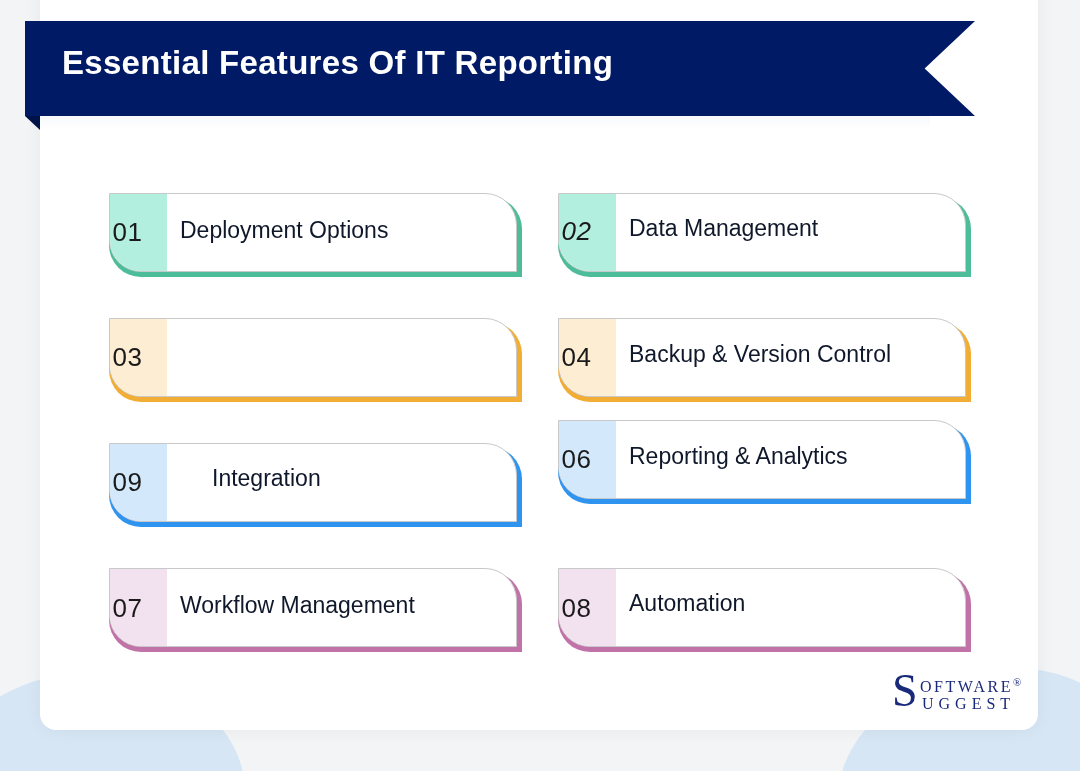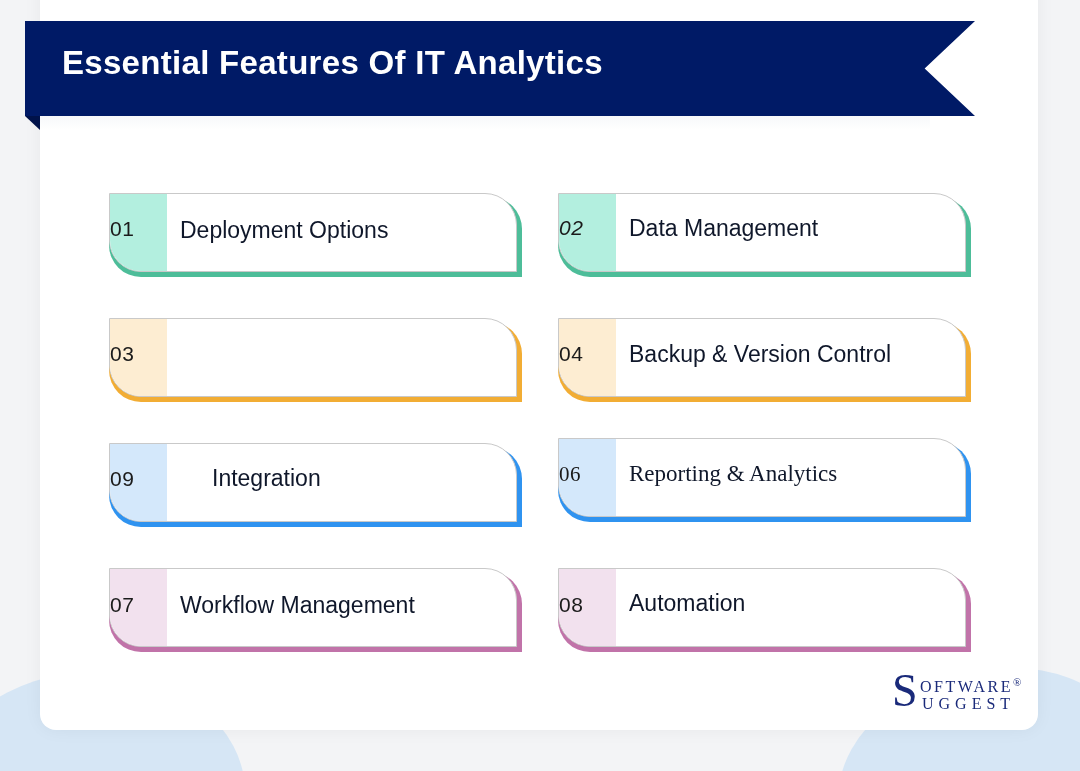--- a/index.html
+++ b/index.html
@@ -69,22 +69,22 @@
     border: 1px solid #c9c9c9;
     border-radius: 0 32px 0 32px;
     overflow: hidden;
   }
   .feature .num-box {
     position: absolute; left: 0; top: 0;
     width: 57px; height: 100%;
   }
   .feature .num {
     position: absolute; left: 0; top: 23px;
-    width: 35px; 
-    font-size: 21px; color: #1a1a1a;
+    width: 35px; text-align: center;
+    font-size: 26px; color: #1a1a1a;
     letter-spacing: 0.5px;
   }
   .feature .label {
     position: absolute; left: 70px; top: 23px;
     font-size: 23px; color: #0f172a;
     white-space: nowrap;
   }
   .logo {
     position: absolute; left: 892px; top: 674px;
     color: #1a2a7a;
@@ -111,21 +111,21 @@
 <body>
 
 <div class="blob-left"></div>
 <div class="blob-right"></div>
 
 <div class="sheet"></div>
 
 <div class="banner-shadow"></div>
 <div class="banner" style="background: rgb(0, 26, 102);"></div>
 <div class="banner-fold"></div>
-<div class="banner-title">Essential Features Of IT Analytics</div>
+<div class="banner-title">Essential Features Of IT Reporting</div>
 
 <div class="feature" style="left:109px; top:193px;">
   <div class="accent" style="background: rgb(77, 189, 153);"></div>
   <div class="card">
     <div class="num-box" style="background: rgb(179, 239, 223);"></div>
     <div class="num">01</div>
     <div class="label">Deployment Options</div>
   </div>
 </div>
 
@@ -157,21 +157,21 @@
 
 <div class="feature" style="left:109px; top:443px;">
   <div class="accent" style="background: rgb(47, 147, 240);"></div>
   <div class="card">
     <div class="num-box" style="background: rgb(212, 232, 251);"></div>
     <div class="num">09</div>
     <div class="label" style="top:21px;margin-left:32px;">Integration</div>
   </div>
 </div>
 
-<div class="feature" style="left:558px; top:438px;font-family:Liberation Serif, serif;">
+<div class="feature" style="left:558px; top:420px;">
   <div class="accent" style="background: rgb(47, 147, 240);"></div>
   <div class="card">
     <div class="num-box" style="background: rgb(212, 232, 251);"></div>
     <div class="num">06</div>
     <div class="label" style="top:22px;">Reporting &amp; Analytics</div>
   </div>
 </div>
 
 <div class="feature" style="left:109px; top:568px;">
   <div class="accent" style="background: rgb(193, 115, 169);"></div>

